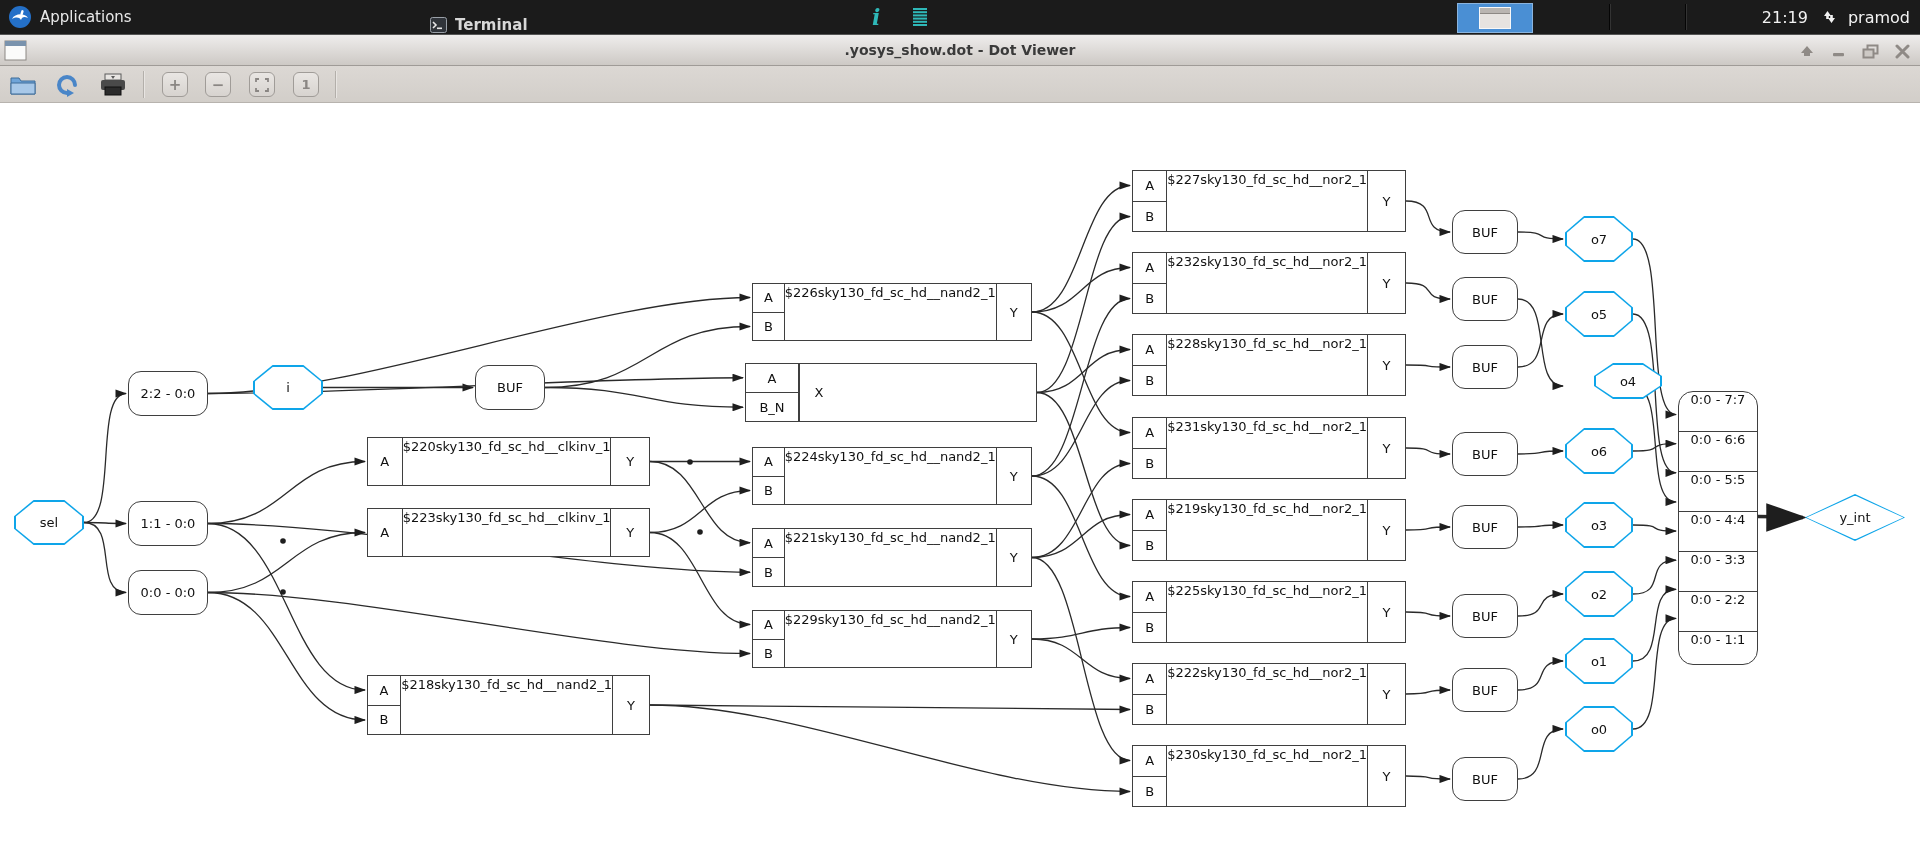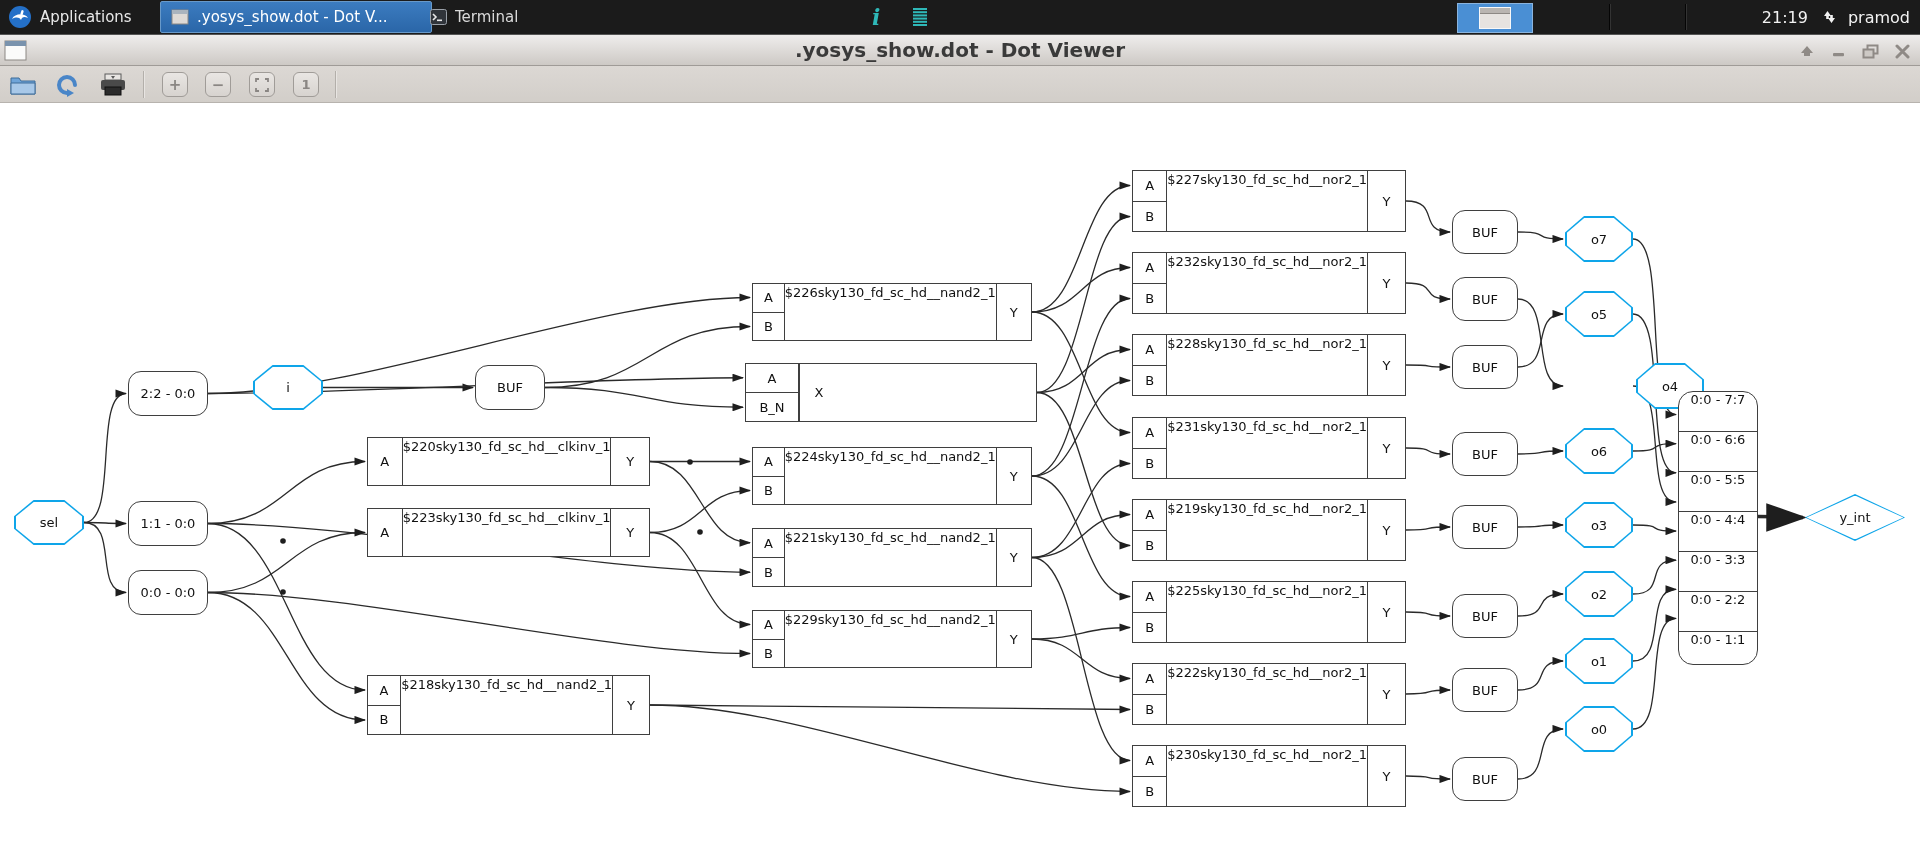--- a/index.html
+++ b/index.html
@@ -7,40 +7,40 @@
         font-family:"DejaVu Sans",sans-serif;background:#fff;}
 
   
   #panel{position:absolute;left:0;top:0;width:1920px;height:34px;background:#1b1b1b;
          color:#e8e8e8;font-size:15px;}
   .p-abs{position:absolute;top:0;height:34px;display:flex;align-items:center;}
   #apps{left:0;padding:0 14px 0 8px;gap:8px;}
   #task1{left:160px;width:250px;background:linear-gradient(#3c7cc0,#2a66a8);
          border:1px solid #6899c9;border-radius:2px;top:1px;height:30px;
          padding:0 10px;gap:8px;color:#fff;}
-  #task2{left:420px;width:150px;padding:0 10px;gap:8px;color:#d8d8d8;}
+  #task2{left:420px;width:150px;padding:8px 10px;gap:8px;color:#d8d8d8;font-weight:bold;}
   .ellip{white-space:nowrap;overflow:hidden;text-overflow:clip;}
   #tray-i{left:872px;color:#2fb8b8;font-family:"DejaVu Serif",serif;
           font-style:italic;font-weight:bold;font-size:22px;}
   #tray-bars{left:912px;}
   .psep{position:absolute;top:4px;width:1px;height:26px;background:#050505;
         border-right:1px solid #333;}
   #pager{left:1457px;top:3px;height:28px;width:74px;background:#4a8fd4;
          border:1px solid #8ab4de;display:flex;align-items:center;justify-content:center;position:absolute;}
   #pager .miniwin{width:30px;height:20px;background:#e6e3e0;border:1px solid #f8f8f8;}
   #pager .miniwin .bar{height:5px;background:#b9b5b1;border-bottom:1px solid #8c8884;}
   #clockgrp{right:10px;gap:10px;font-size:16px;color:#f2f2f2;}
 
   
   #titlebar{position:absolute;left:0;top:34px;width:1920px;height:32px;
             background:linear-gradient(#efedec,#cdc9c5);
             border-top:1px solid #555;border-bottom:1px solid #9f9b97;
             box-sizing:border-box;display:flex;align-items:center;}
   #title-text{position:absolute;left:0;right:0;text-align:center;
-              font-size:20px;font-weight:bold;color:#3a3a3a;}
+              font-size:14px;font-weight:bold;color:#3a3a3a;}
   #win-icon{position:absolute;left:4px;top:4px;}
   #win-btns{position:absolute;right:10px;top:0;height:32px;display:flex;
             align-items:center;gap:16px;}
   .wbtn{color:#8f8a86;display:flex;align-items:center;}
 
   
   #toolbar{position:absolute;left:0;top:66px;width:1920px;height:37px;
            background:linear-gradient(#dcd8d4,#d2cec9);
            border-bottom:1px solid #b7b3ae;box-sizing:border-box;}
   .tbtn{position:absolute;top:4px;width:30px;height:29px;display:flex;
@@ -89,27 +89,20 @@
 <div id="page">
 
   <div id="panel">
     <div id="apps" class="p-abs">
       <svg width="24" height="24" viewBox="0 0 24 24">
         <circle cx="12" cy="12" r="11" fill="#2470c8"></circle>
         <path d="M4 14 C7 8 17 8 20 13 C16 11 14 12 13 15 C11 12 8 12 4 14 Z" fill="#ffffff"></path>
         <rect x="13" y="5" width="2.4" height="5" rx="1.2" fill="#ffffff" transform="rotate(18 14 7)"></rect>
       </svg>
       <span>Applications</span>
-    </div>
-    <div id="task1" class="p-abs">
-      <svg width="18" height="16" viewBox="0 0 18 16">
-        <rect x="1" y="1" width="16" height="14" fill="#dedad6" stroke="#8c8884"></rect>
-        <rect x="1" y="1" width="16" height="4" fill="#aab4be"></rect>
-      </svg>
-      <span class="ellip">.yosys_show.dot - Dot V...</span>
     </div>
     <div id="task2" class="p-abs">
       <svg width="17" height="16" viewBox="0 0 17 16">
         <rect x="0.5" y="0.5" width="16" height="15" rx="2" fill="#30343a" stroke="#9aa0a8"></rect>
         <path d="M3 5 L6 8 L3 11" stroke="#e8e8e8" stroke-width="1.6" fill="none"></path>
         <rect x="7" y="10.5" width="5" height="1.6" fill="#e8e8e8"></rect>
       </svg>
       <span class="ellip">Terminal</span>
     </div>
     <div id="tray-i" class="p-abs">i</div>
@@ -515,21 +508,21 @@
           <span>BUF</span>
         </div>
         <div class="node oct" style="left: 1565px; top: 113px; width: 68px; height: 46px;">
           <div class="shape-fill"></div>
           <span class="lbl">o7</span>
         </div>
         <div class="node oct" style="left: 1565px; top: 188px; width: 68px; height: 46px;">
           <div class="shape-fill"></div>
           <span class="lbl">o5</span>
         </div>
-        <div class="node oct" style="left: 1636px; top: 260px; width: 68px; height: 46px;">
+        <div class="node oct" style="left: 1594px; top: 260px; width: 68px; height: 36px;">
           <div class="shape-fill"></div>
           <span class="lbl">o4</span>
         </div>
         <div class="node oct" style="left: 1565px; top: 325px; width: 68px; height: 46px;">
           <div class="shape-fill"></div>
           <span class="lbl">o6</span>
         </div>
         <div class="node oct" style="left: 1565px; top: 399px; width: 68px; height: 46px;">
           <div class="shape-fill"></div>
           <span class="lbl">o3</span>

